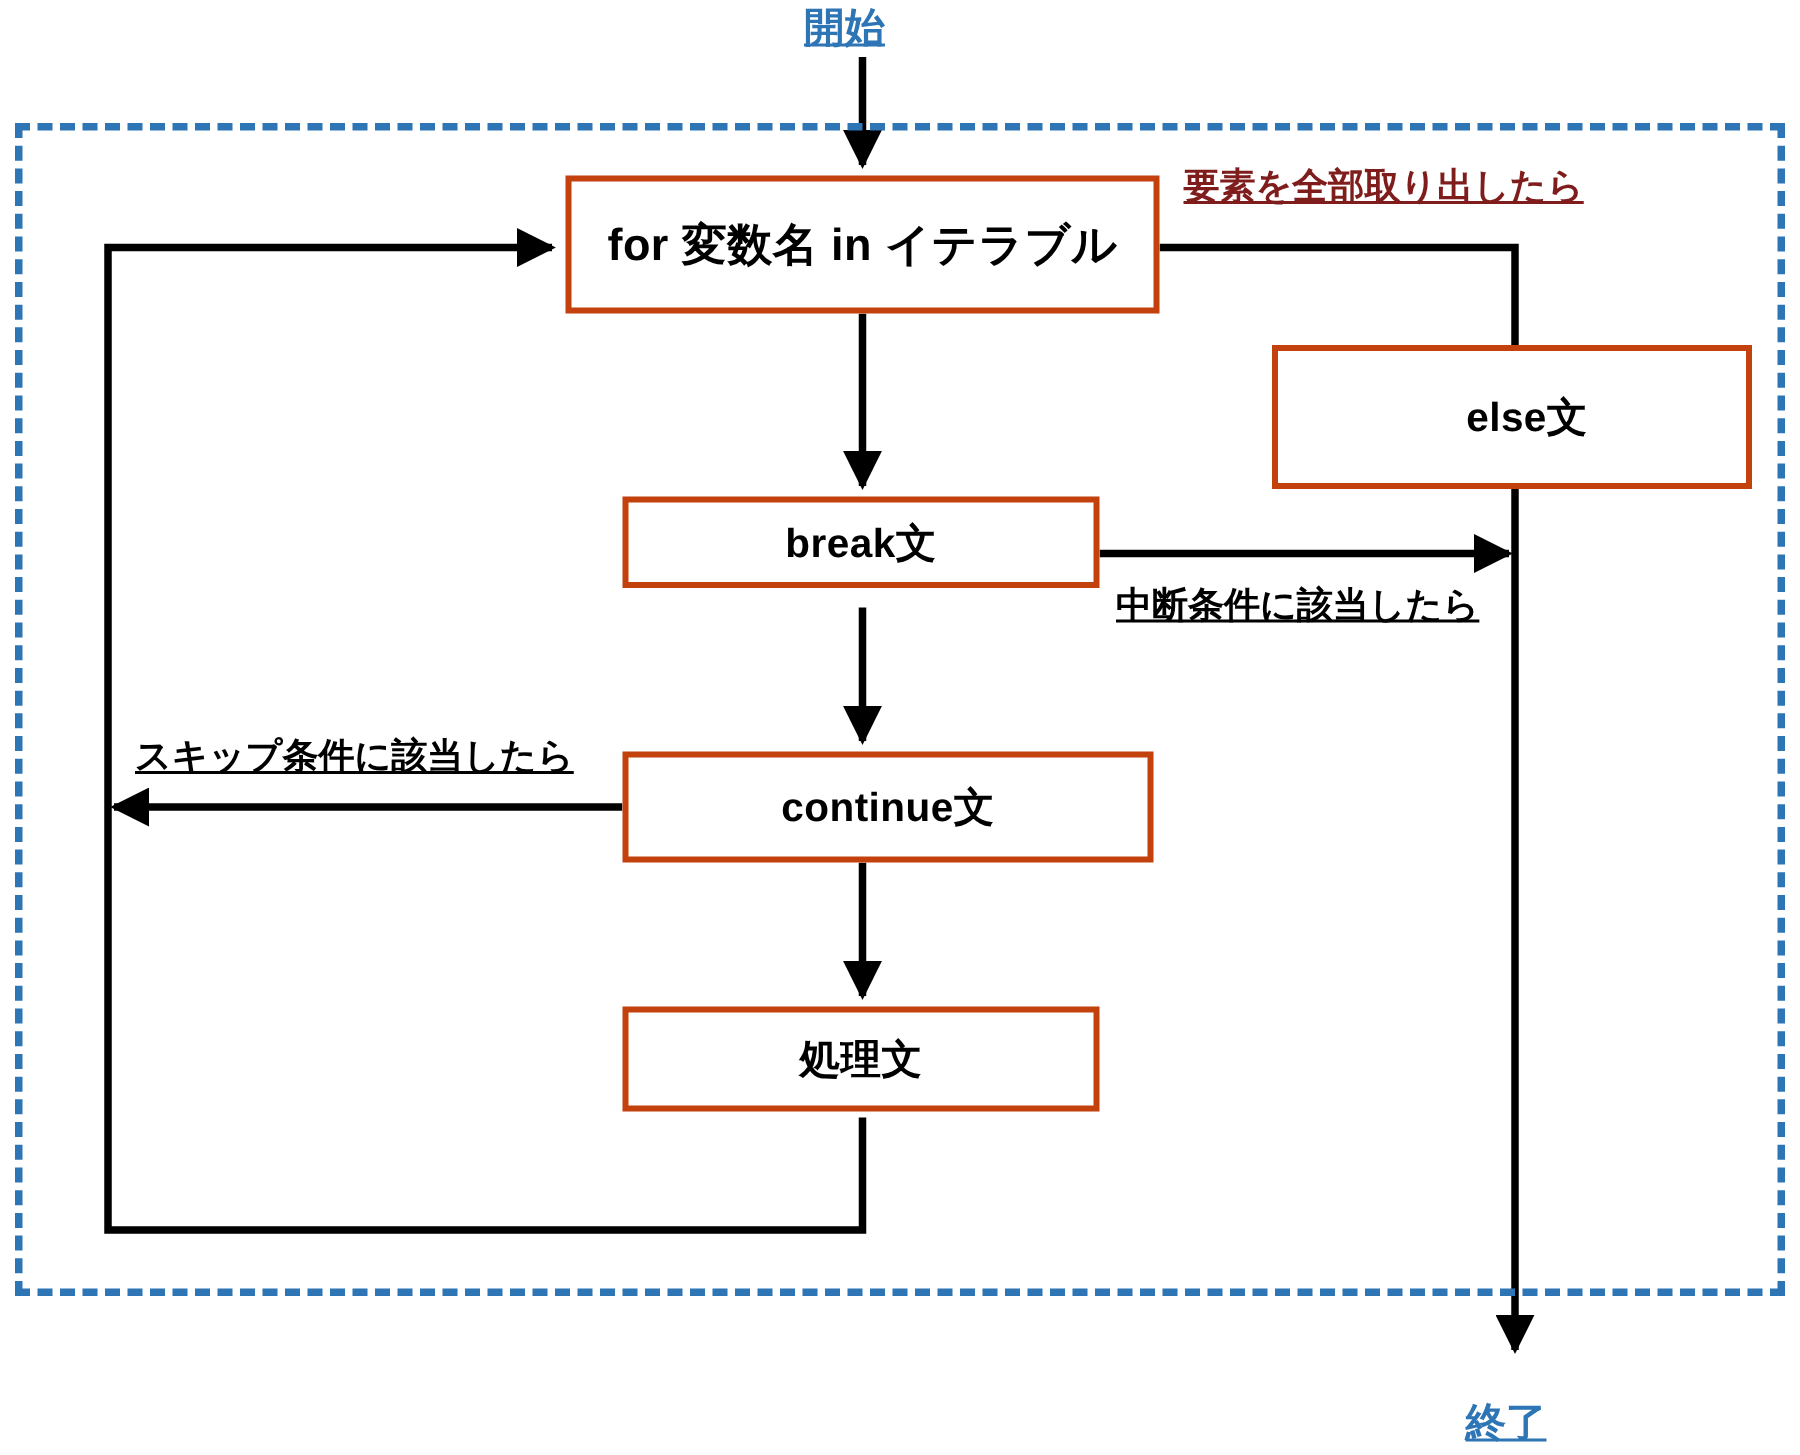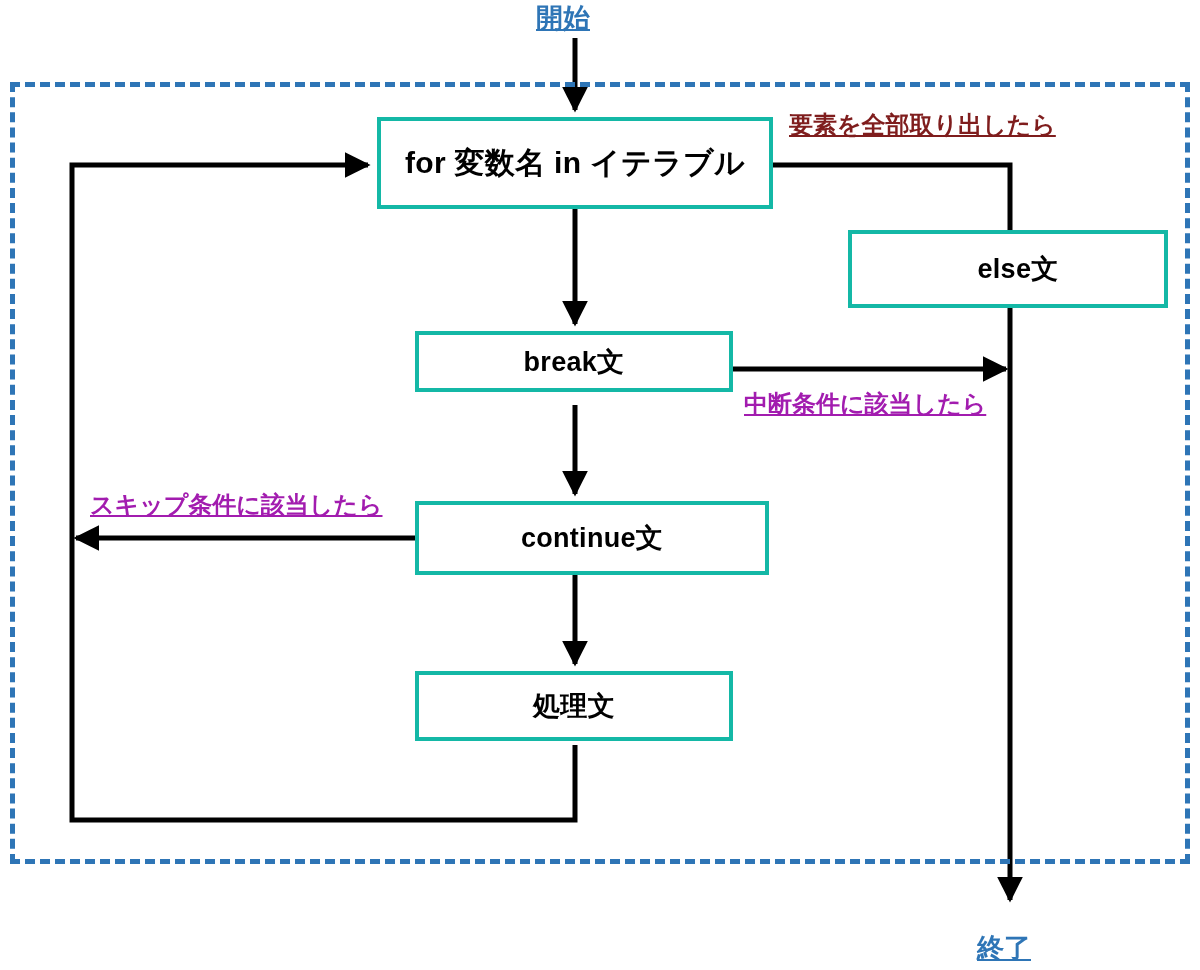--- a/index.html
+++ b/index.html
@@ -35,47 +35,47 @@
     height: 782px;
     box-sizing: border-box;
     border: 5px dashed #2E75B6;
     background: transparent;
   }
 
   
   .node {
     position: absolute;
     box-sizing: border-box;
-    border: 4px solid #14b8a6;
+    border: 4px solid #c2410c;
     background: #ffffff;
     display: flex;
     align-items: center;
     justify-content: center;
     color: #000000;
     font-weight: bold;
     letter-spacing: 0.3px;
     white-space: nowrap;
   }
   .node-for      { left: 377px;  top: 117px; width: 396px; height: 92px; font-size: 30px; }
-  .node-else     { left: 848px;  top: 230px; width: 320px; height: 78px; font-size: 27px; padding-left: 20px; }
+  .node-else     { left: 848px;  top: 230px; width: 320px; height: 96px; font-size: 27px; padding-left: 20px; }
   .node-break    { left: 415px;  top: 331px; width: 318px; height: 61px; font-size: 27px; }
   .node-continue { left: 415px;  top: 501px; width: 354px; height: 74px; font-size: 27px; }
   .node-process  { left: 415px;  top: 671px; width: 318px; height: 70px; font-size: 27px; }
 
   
   .label {
     position: absolute;
     font-weight: bold;
     white-space: nowrap;
     line-height: 1;
     text-decoration: underline;
   }
   .label-terminal { color: #2E75B6; font-size: 27px; }
   .label-black    { color: #7f1d1d; font-size: 24px; }
-  .label-red      { color: #a21caf; font-size: 24px; }
+  .label-red      { color: #000000; font-size: 24px; }
 
   .label-start  { left: 536px; top: 5px;   }
   .label-end    { left: 977px; top: 935px; }
   .label-exhaust{ left: 789px; top: 113px; }
   .label-break  { left: 744px; top: 392px; }
   .label-skip   { left: 90px;  top: 493px; }
 </style>
 </head>
 <body>
 

